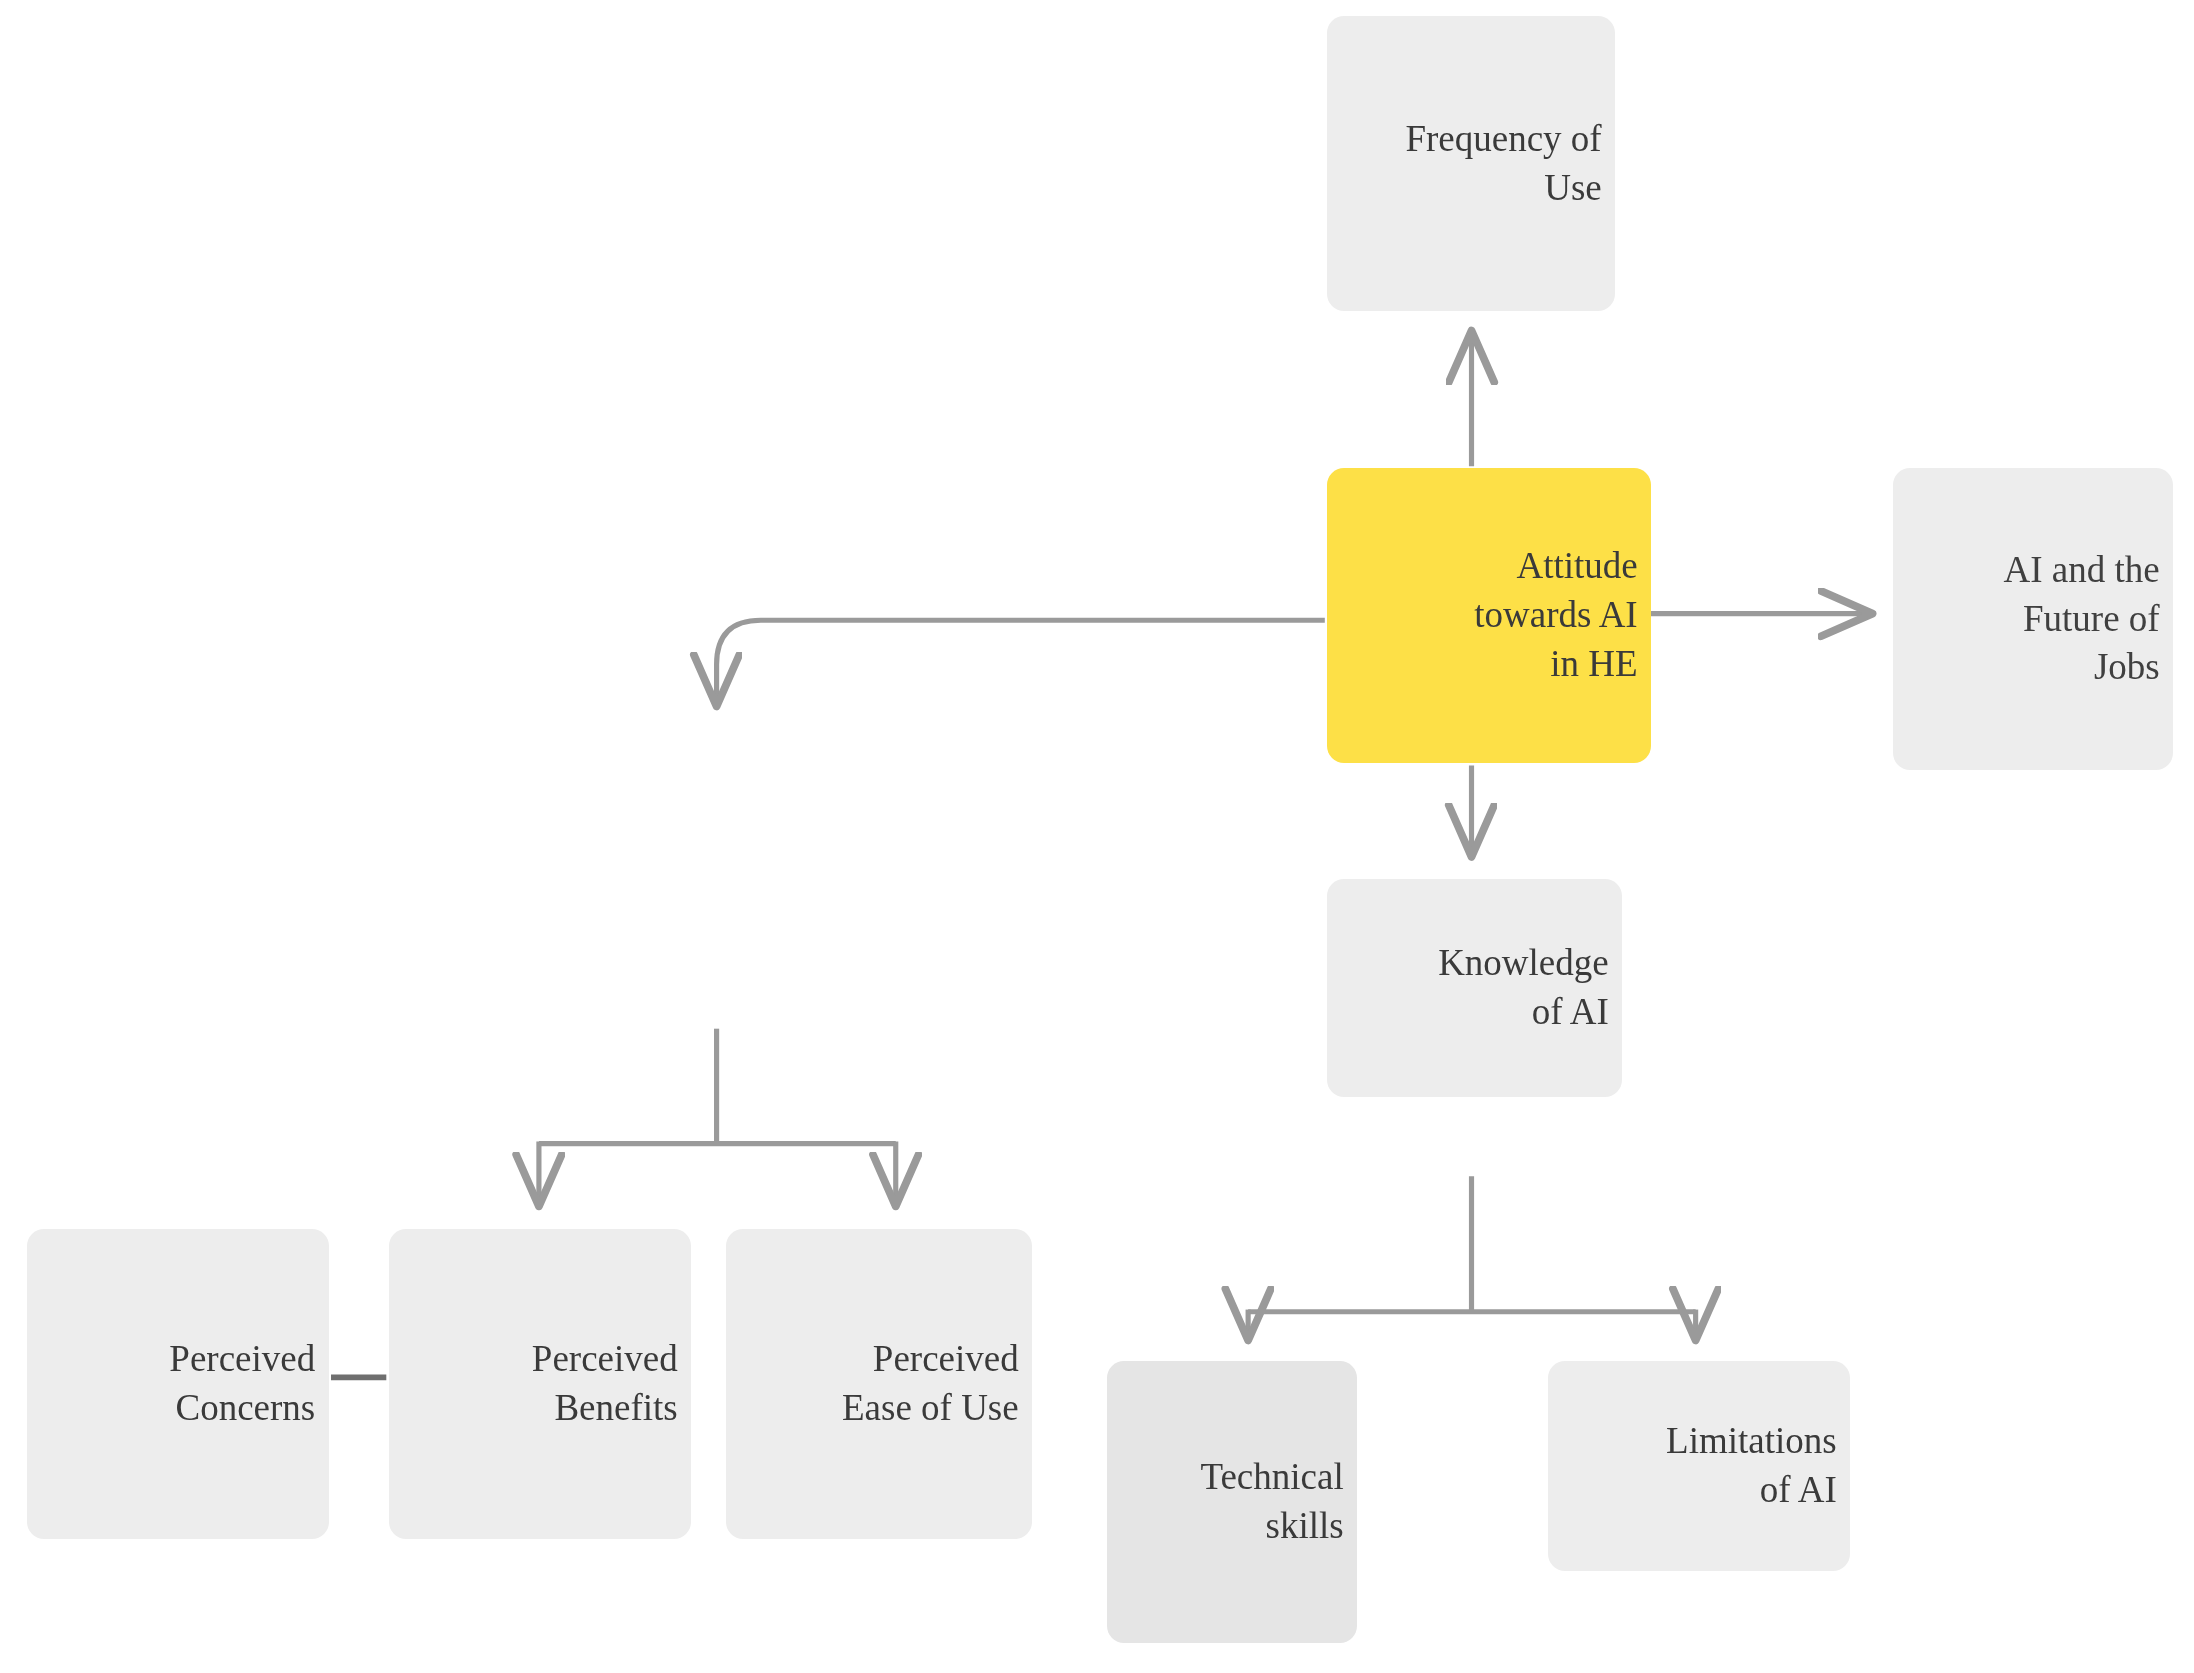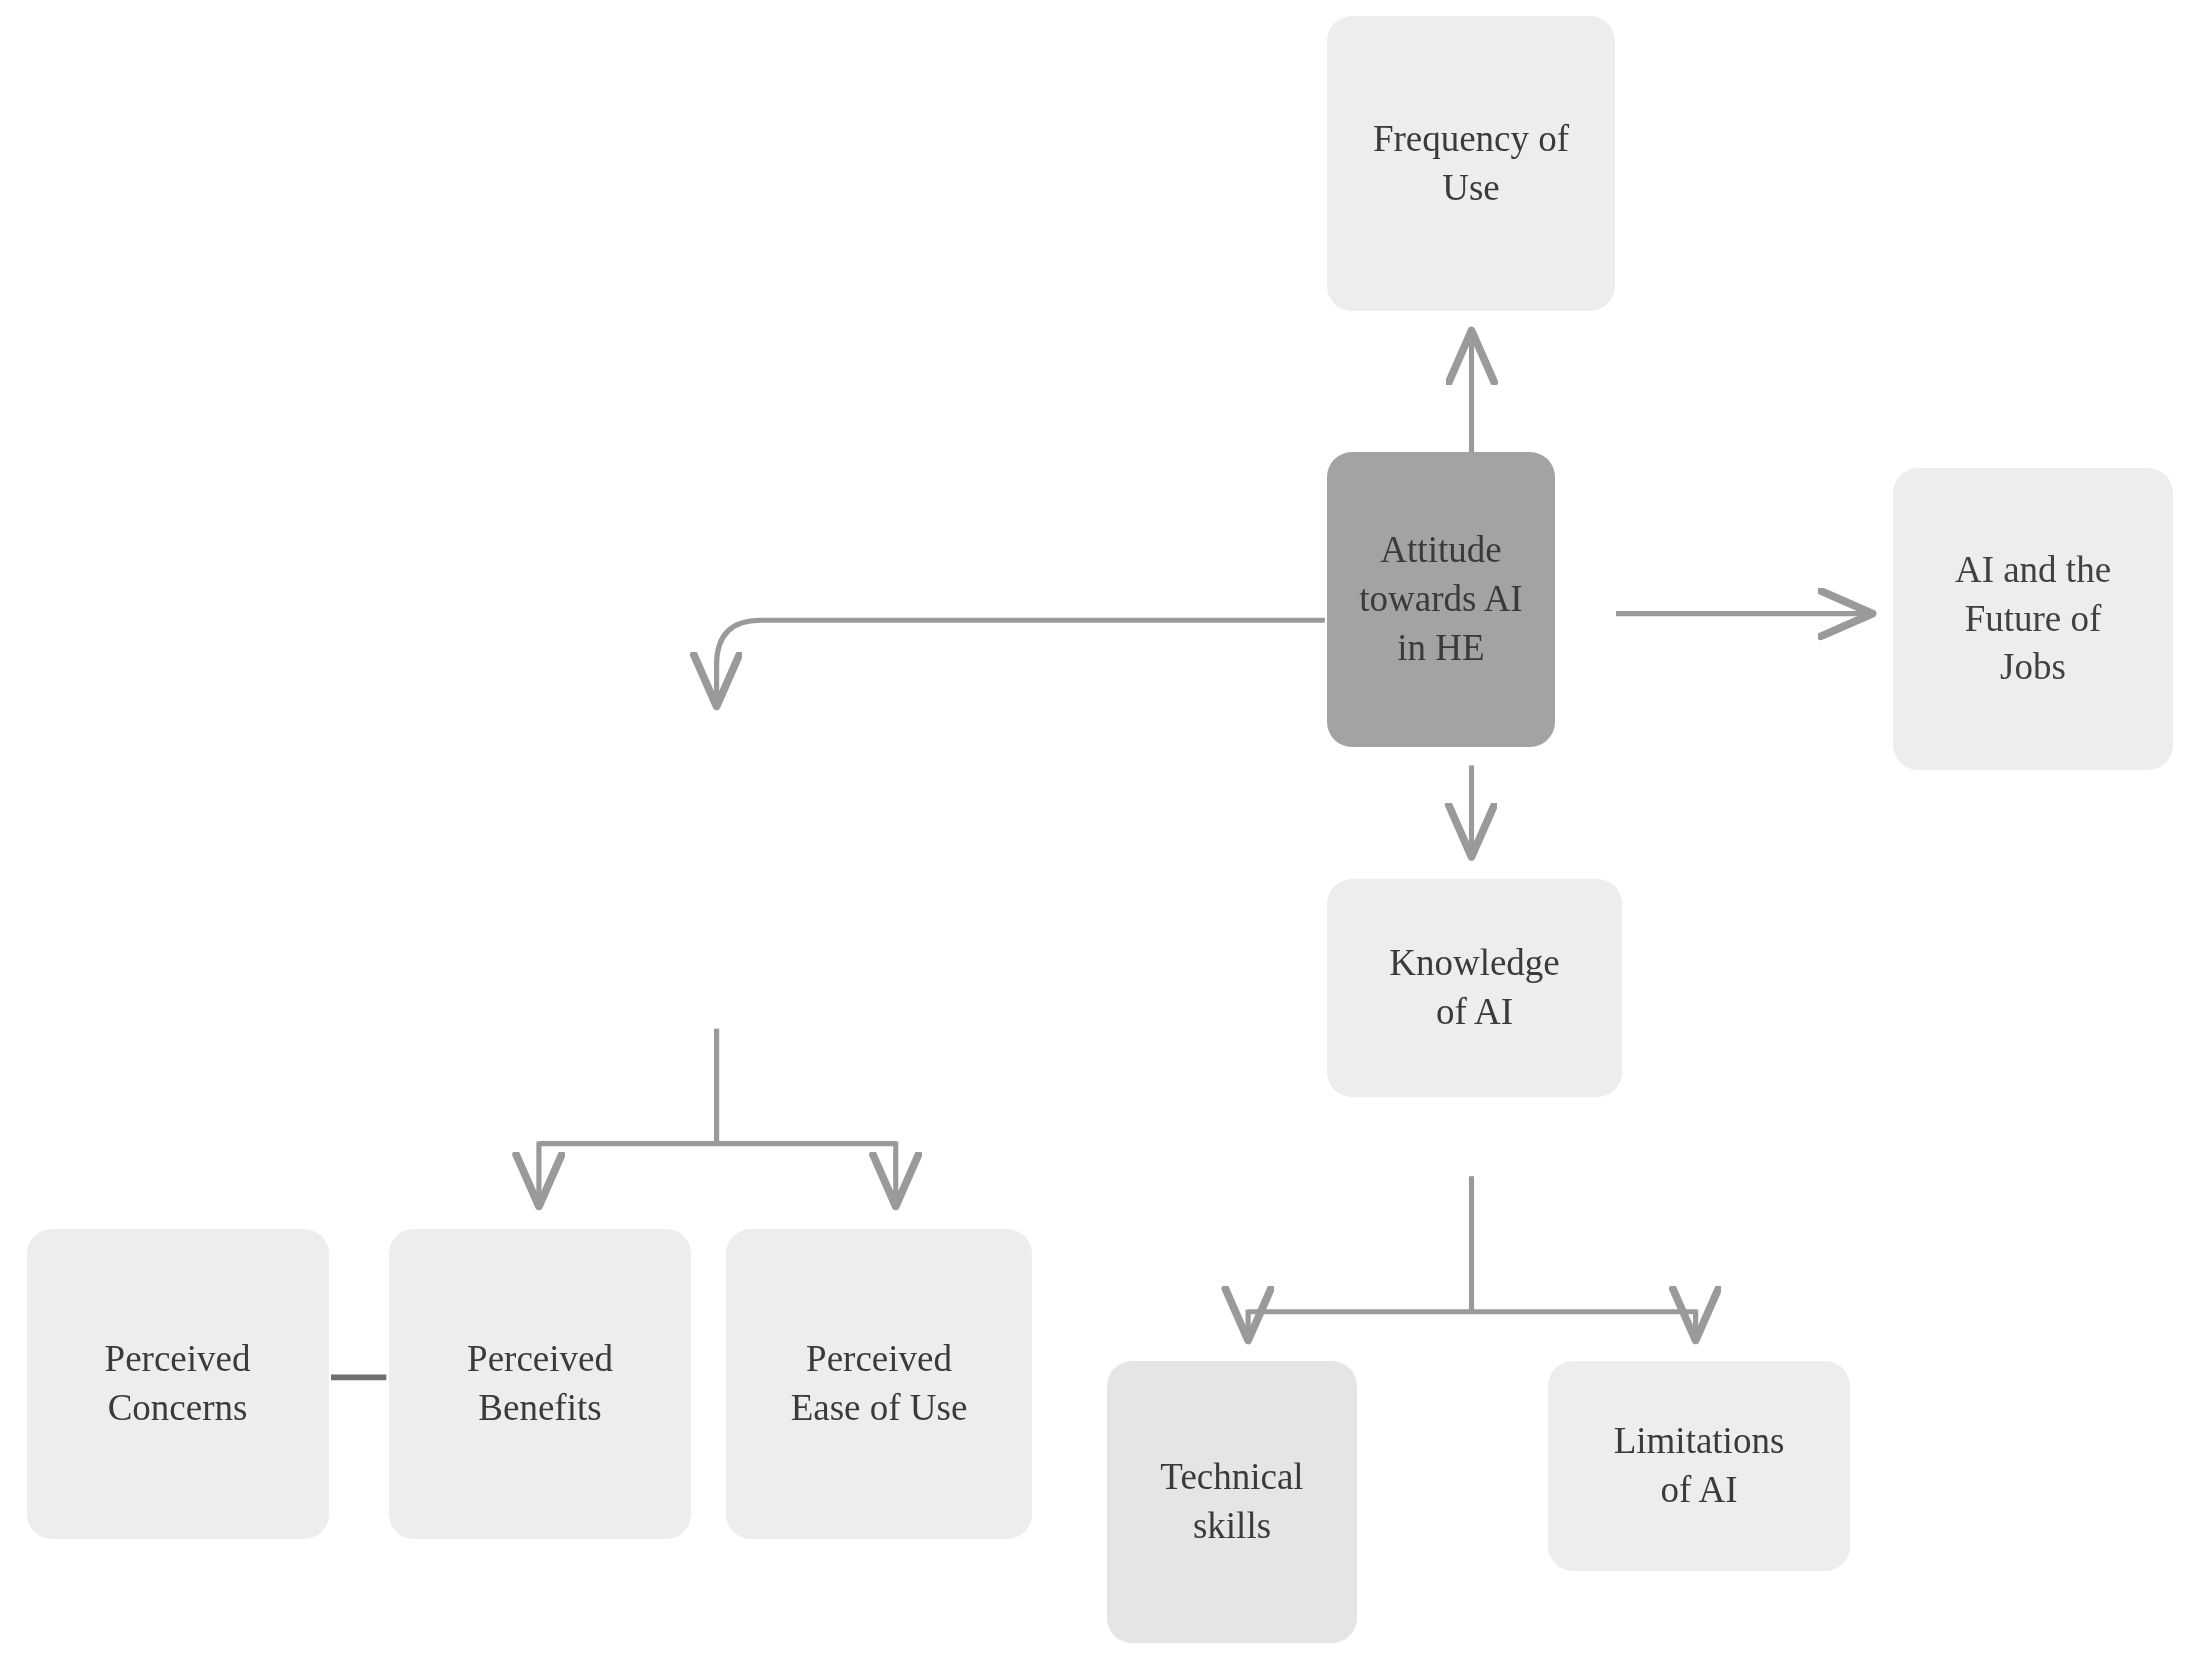--- a/index.html
+++ b/index.html
@@ -19,25 +19,25 @@
     position: absolute;
     left: 0;
     top: 0;
     width: 2194px;
     height: 1674px;
     pointer-events: none;
   }
   .node {
     position: absolute;
     background: #ededed;
-    border-radius: 25px;
+    border-radius: 17px;
     display: flex;
     align-items: center;
     justify-content: center;
-    text-align: center;
+    text-align: right;
     box-sizing: border-box;
     color: #3a3a3a;
     font-size: 37px;
     line-height: 1.32;
     padding: 0 13.3px;
   }
   .node span {
     display: block;
     width: 100%;
     white-space: pre-line;
@@ -76,21 +76,21 @@
       <path d="M 2300 1776 L 2300 1818" marker-end="url(#ah)"></path>
     </g>
 
     <path d="M 449 1868 L 524 1868" fill="none" stroke="#6f6f6f" stroke-width="8"></path>
   </svg>
 
   <div class="node" style="left: 1327px; top: 16px; width: 288px; height: 295px; background: rgb(237, 237, 237); color: rgb(58, 58, 58);">
     <span>Frequency of
 Use</span>
   </div>
-  <div class="node" style="left: 1327px; top: 452px; width: 228px; height: 295px; background: #a3a3a3; color: rgb(58, 58, 58);">
+  <div class="node" style="left: 1327px; top: 468px; width: 324px; height: 295px; background: #fde047; color: rgb(58, 58, 58);">
     <span>Attitude
 towards AI
 in HE</span>
   </div>
   <div class="node" style="left: 1893px; top: 468px; width: 280px; height: 302px; background: rgb(237, 237, 237); color: #404040;">
     <span>AI and the
 Future of
 Jobs</span>
   </div>
   <div class="node" style="left: 1327px; top: 879px; width: 295px; height: 218px; background: rgb(237, 237, 237); color: rgb(58, 58, 58);">

